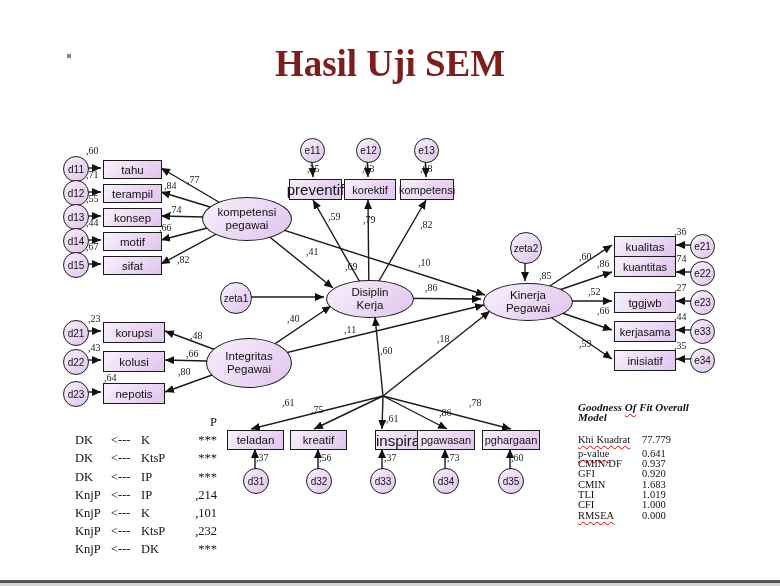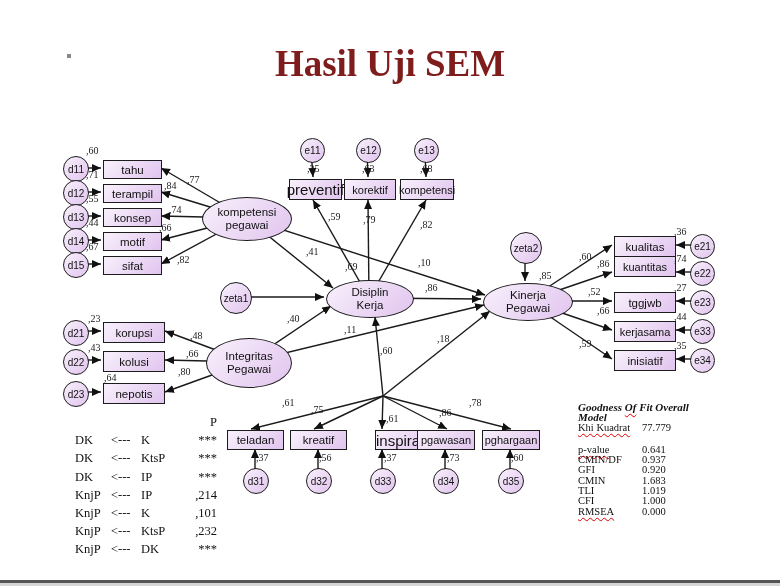--- a/index.html
+++ b/index.html
@@ -19,23 +19,23 @@
   .circ{position:absolute;z-index:2;display:flex;align-items:center;justify-content:center;
         border:1.5px solid #1c1c1c;border-radius:50%;font-size:10px;
         background:linear-gradient(135deg,#f7eefb 5%,#e2c6ef 95%);}
   .val{position:absolute;z-index:3;font-size:10px;color:#1a1a1a;font-family:Liberation Serif, serif;}
   .regtbl{position:absolute;left:75px;top:413px;z-index:3;display:grid;
         grid-template-columns:36px 30px 46px 30px;font-family:"Liberation Serif",serif;
         font-size:12.5px;line-height:18.2px;}
   .regtbl .c4{text-align:right;}
   .gof{position:absolute;left:578px;top:402px;width:132px;z-index:3;
         font-family:"Liberation Serif",serif;font-size:10.5px;line-height:10.3px;}
-  .gof-title{font-weight:bold;font-style:italic;font-size:11px;margin-bottom:0;}
+  .gof-title{font-weight:bold;font-style:italic;font-size:11px;margin-bottom:12px;}
   .gof-row{display:flex;}
-  .gof-row.first{margin-bottom:12px;}
+  .gof-row.first{margin-bottom:4px;}
   .gof-l{width:64px;}
   .sp{text-decoration:underline wavy #e00000;text-decoration-thickness:1px;text-underline-offset:2px;}
   .edge1{position:absolute;left:0;top:580px;width:780px;height:2.5px;background:#555;z-index:4;}
   .edge2{position:absolute;left:0;top:582.5px;width:780px;height:3.5px;background:#d6d6d6;z-index:4;}
 </style>
 </head>
 <body>
 
 <div id="slide">
 

